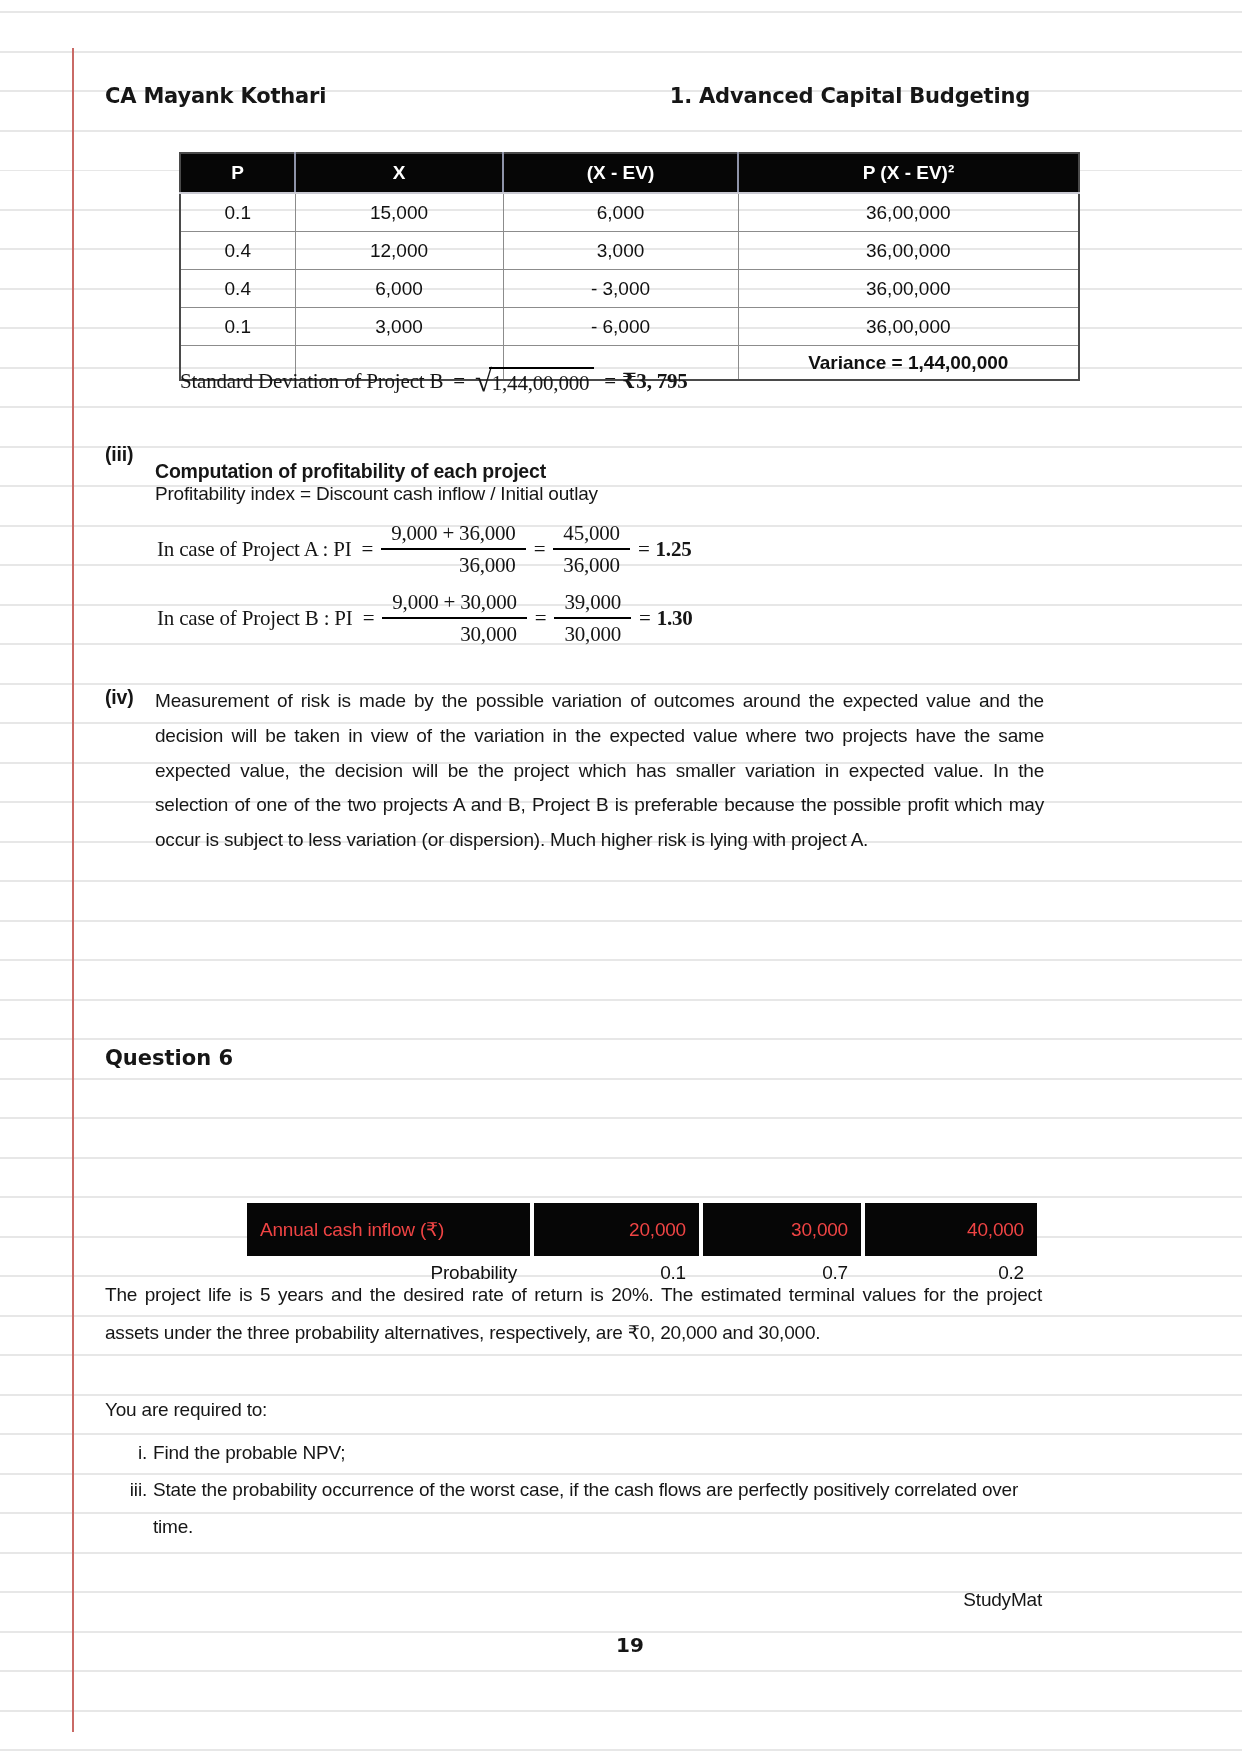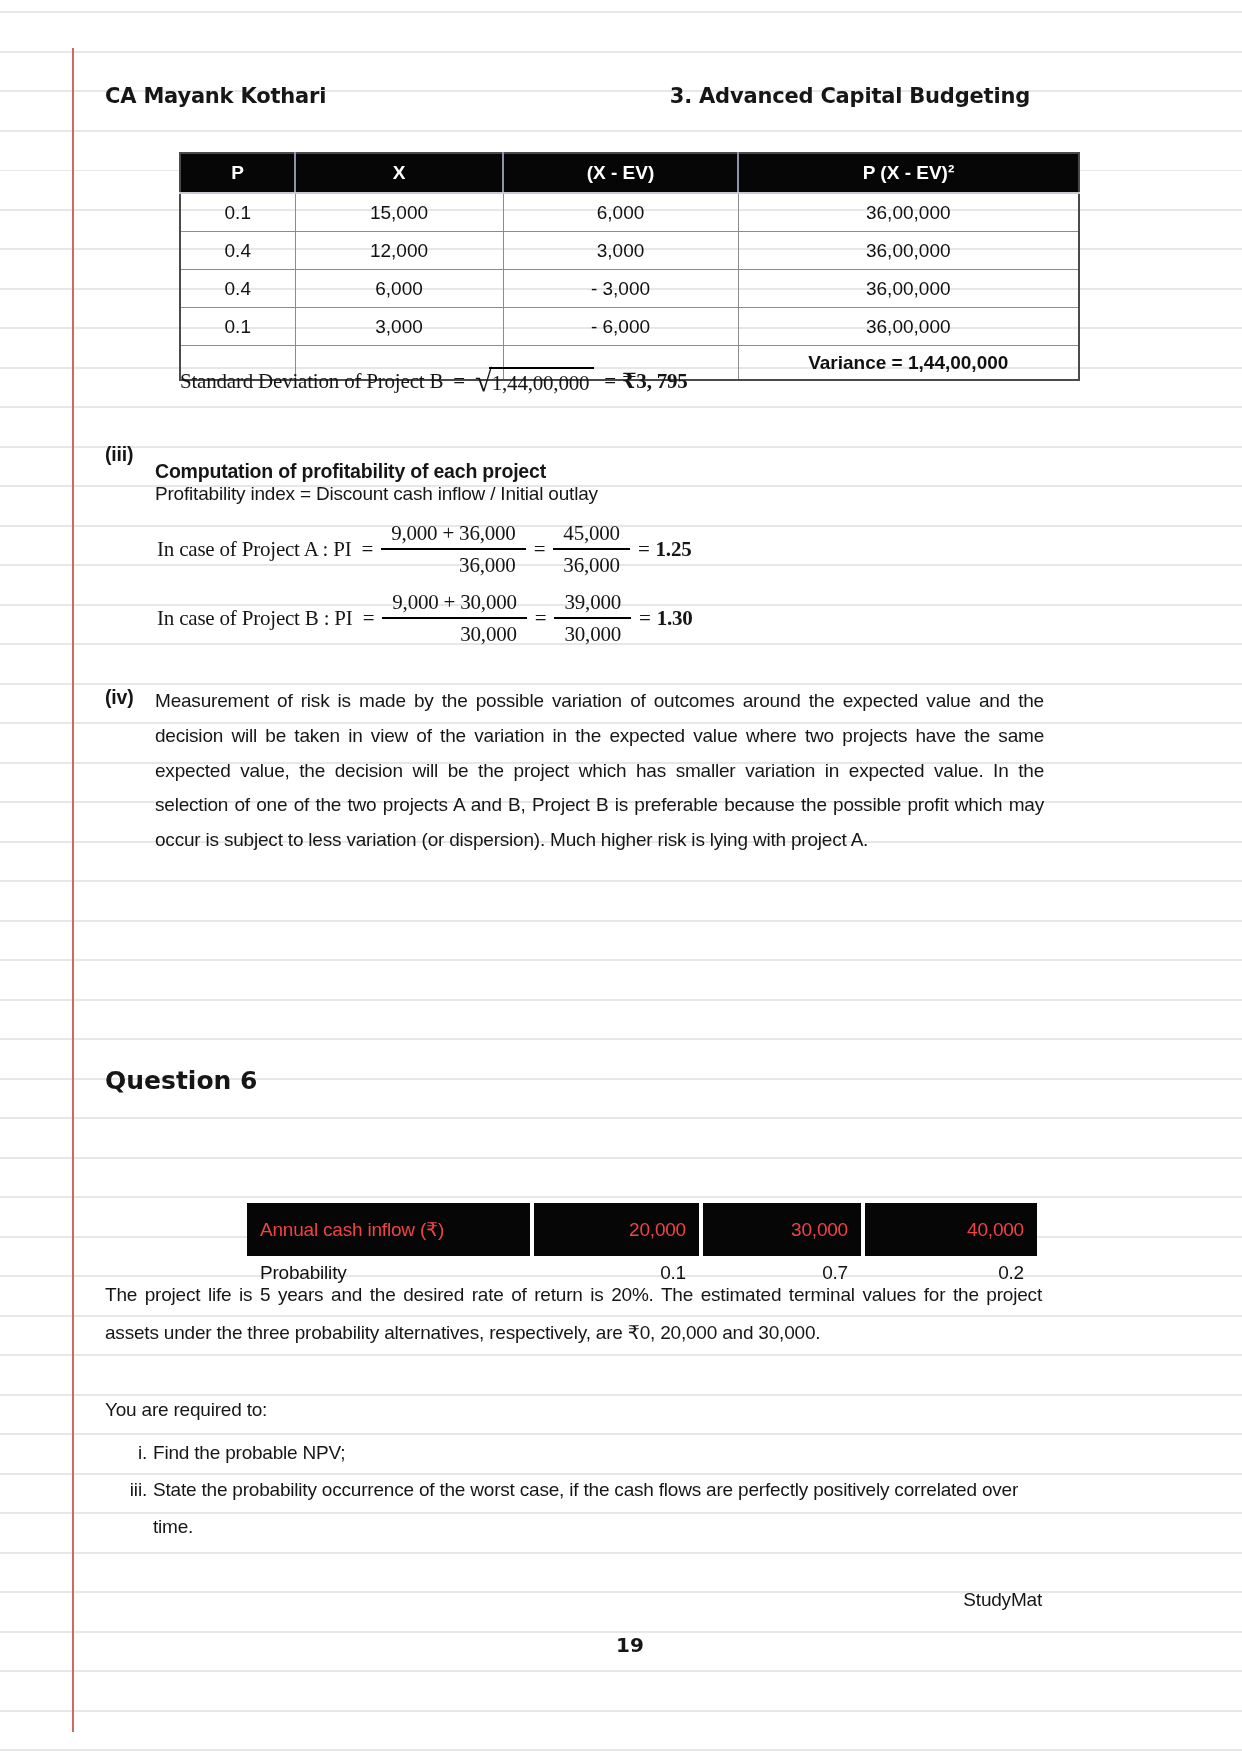--- a/index.html
+++ b/index.html
@@ -45,39 +45,39 @@
   .nojust{text-align:left;}
   .secmark{font-weight:bold;font-size:19.5px;letter-spacing:-0.2px;}
   .sechead{font-weight:bold;font-size:19.5px;letter-spacing:-0.2px;}
 
   
   table.qtable{border-collapse:separate;border-spacing:0;font-size:19px;letter-spacing:-0.2px;color:#111;table-layout:fixed;}
   .qtable th{background:#060606;color:#ef4444;font-weight:normal;height:37px;padding:8px 13px;}
   .qtable th + th{border-left:4px solid #ffffff;text-align:right;}
   .qtable th:first-child{text-align:left;}
   .qtable td{height:33px;padding:0 13px;text-align:right;}
-  .qtable td:first-child{text-align:left;}
+  .qtable td:first-child{text-align:right;}
 
   
   .req{display:flex;line-height:37px;font-size:19px;letter-spacing:-0.2px;}
   .req .mark{width:42px;text-align:right;flex:0 0 42px;}
   .req .txt{margin-left:6px;flex:1;}
 
   .footer-brand{font-size:19px;letter-spacing:-0.2px;text-align:right;}
   .pagenum{font-size:20px;text-align:center;}
 </style>
 </head>
 <body>
 
 <div class="page">
   <div class="marginline"></div>
 
   <div class="abs hdr comic">
     <span>CA Mayank Kothari</span>
-    <span>3. Advanced Capital Budgeting</span>
+    <span>1. Advanced Capital Budgeting</span>
   </div>
 
   <table class="abs vtable sans" style="top:152px;left:179px;">
     <colgroup>
         <col style="width:115px">
         <col style="width:208px">
         <col style="width:235px">
         <col style="width:341px">
       </colgroup>
     <thead>
@@ -179,21 +179,21 @@
     </span>
     <span class="mgap" style="width:8px;"></span>
     <span>=</span>
     <span class="mgap" style="width:6px;"></span>
     <span class="mres">1.30</span>
   </div>
 
   <div class="abs secmark sans" style="top:686px;left:105px;">(iv)</div>
   <div class="abs bodytxt sans" style="top:684px;left:155px;width:889px;">Measurement of risk is made by the possible variation of outcomes around the expected value and the decision will be taken in view of the variation in the expected value where two projects have the same expected value, the decision will be the project which has smaller variation in expected value. In the selection of one of the two projects A and B, Project B is preferable because the possible profit which may occur is subject to less variation (or dispersion). Much higher risk is lying with project A.</div>
 
-  <div class="abs comic" style="top:1046px;left:105px;font-size:25px;margin-top:20px;">Question 6</div>
+  <div class="abs comic" style="top:1046px;left:105px;font-size:21px;">Question 6</div>
 
   <table class="abs qtable sans" style="top:1203px;left:247px;">
     <colgroup>
         <col style="width:283px">
         <col style="width:169px">
         <col style="width:162px">
         <col style="width:176px">
       </colgroup>
     <thead>
       <tr>

